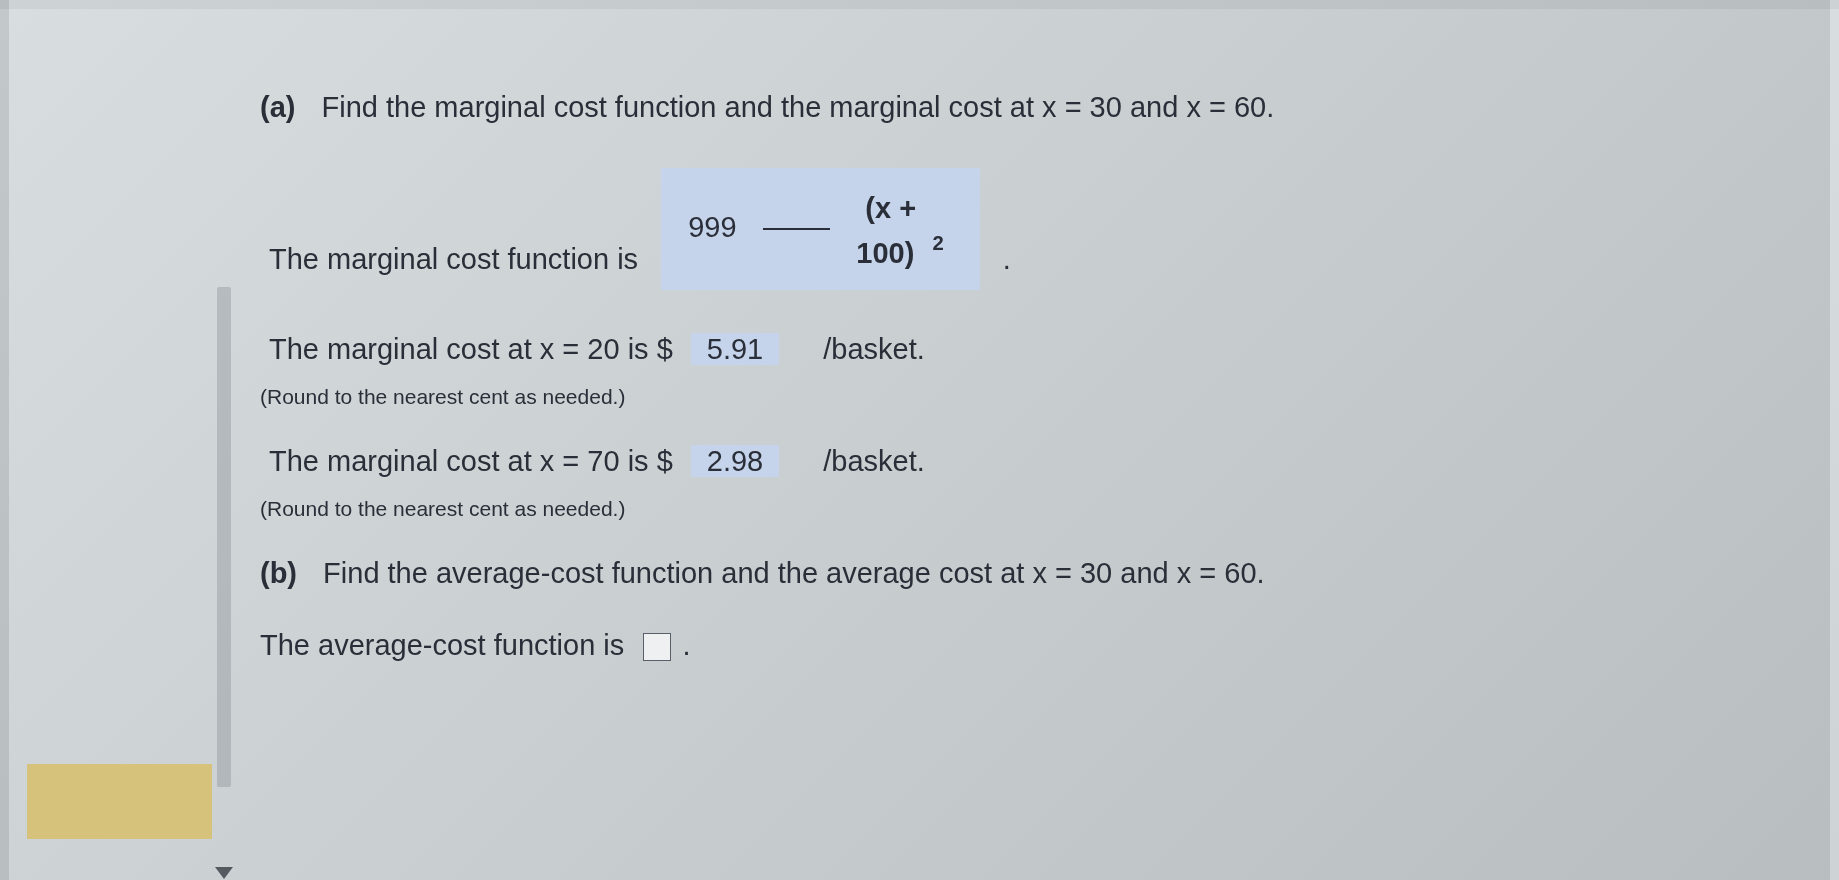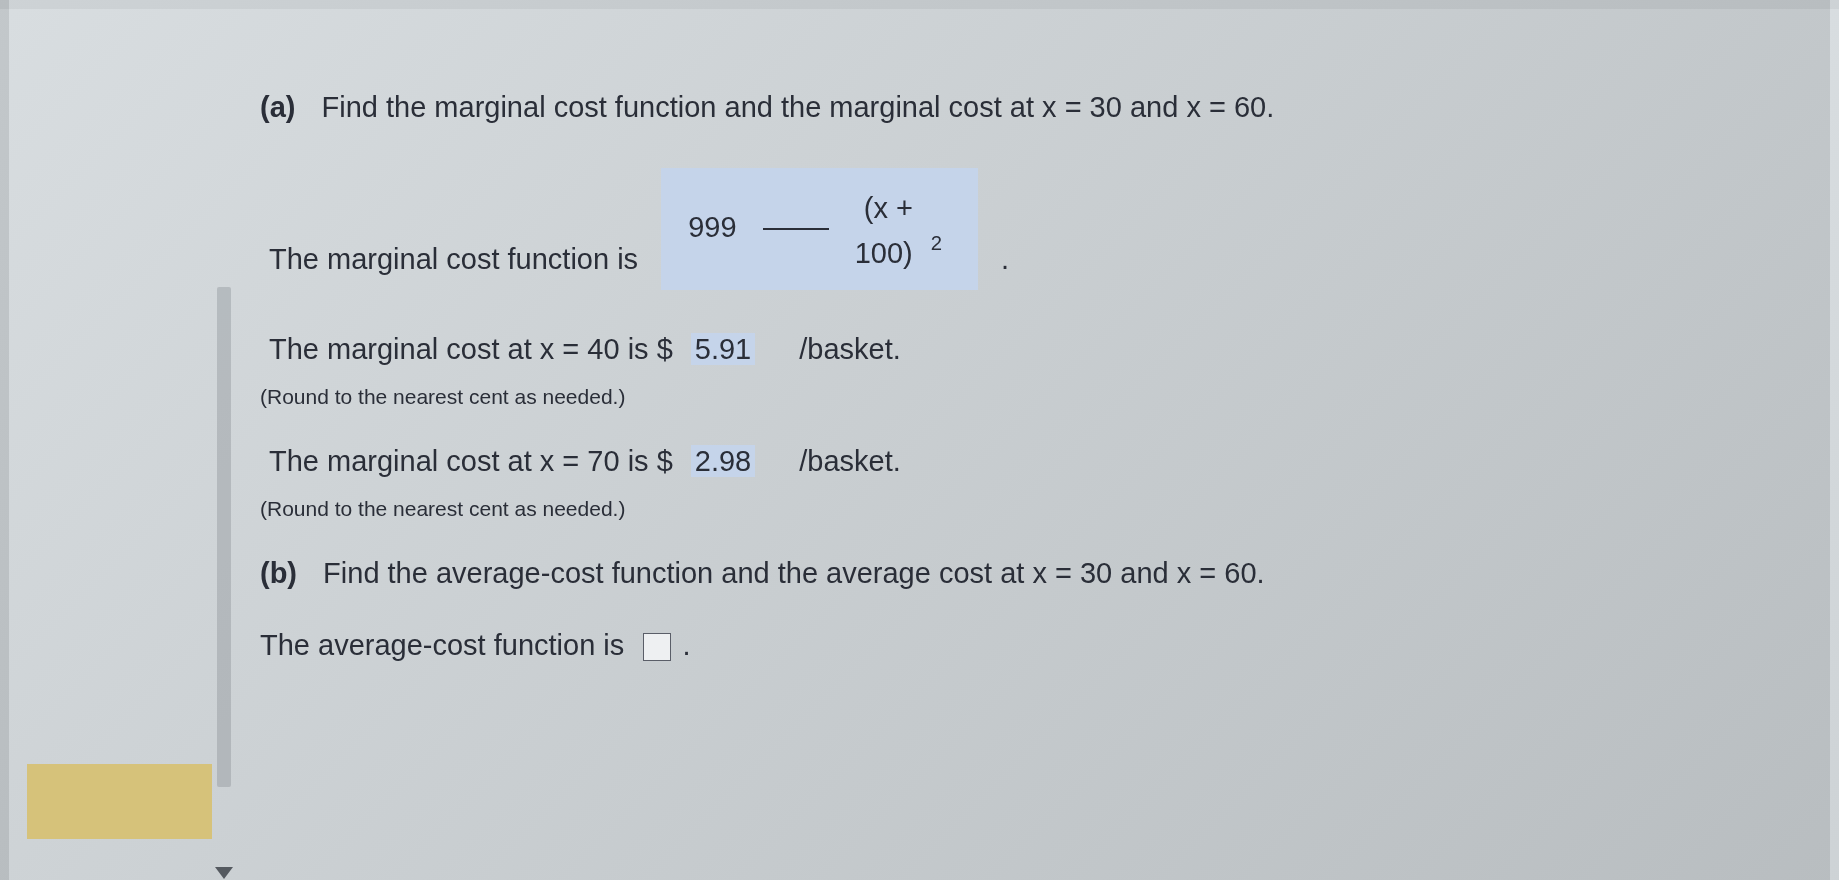--- a/index.html
+++ b/index.html
@@ -46,30 +46,31 @@
     }
     .fraction .numerator {
       padding: 0 8px 2px 8px;
     }
     .fraction .divider {
       width: 100%;
       border-top: 2px solid #2a2e38;
     }
     .fraction .denominator {
       padding: 4px 8px 0 8px;
+      font-weight: bold;
     }
     .sup {
       font-size: 0.7em;
       vertical-align: super;
       position: relative;
       top: -2px;
     }
     .answer-highlight {
       background: #c5d4ea;
-      padding: 0 4px;
+      padding: 0 16px;
     }
     .instruction {
       font-size: 21px;
     }
     .empty-box {
       display: inline-block;
       width: 28px;
       height: 28px;
       border: 1.5px solid #5a5e68;
       vertical-align: middle;
@@ -127,21 +128,21 @@
         <span class="denominator">
           <span>(x + 100)</span><span class="sup">2</span>
         </span>
       </span>
       <span>.</span>
     </div>
   </div>
 
   <div class="section-block">
     <div>
-      <span>The marginal cost at x = 40 is $</span><span class="answer-highlight">5.91</span><span> </span><span>/basket.</span>
+      <span>The marginal cost at x = 20 is $</span><span class="answer-highlight">5.91</span><span> </span><span>/basket.</span>
     </div>
     <div class="instruction">(Round to the nearest cent as needed.)</div>
   </div>
 
   <div class="section-block">
     <div>
       <span>The marginal cost at x = 70 is $</span><span class="answer-highlight">2.98</span><span> </span><span>/basket.</span>
     </div>
     <div class="instruction">(Round to the nearest cent as needed.)</div>
   </div>

